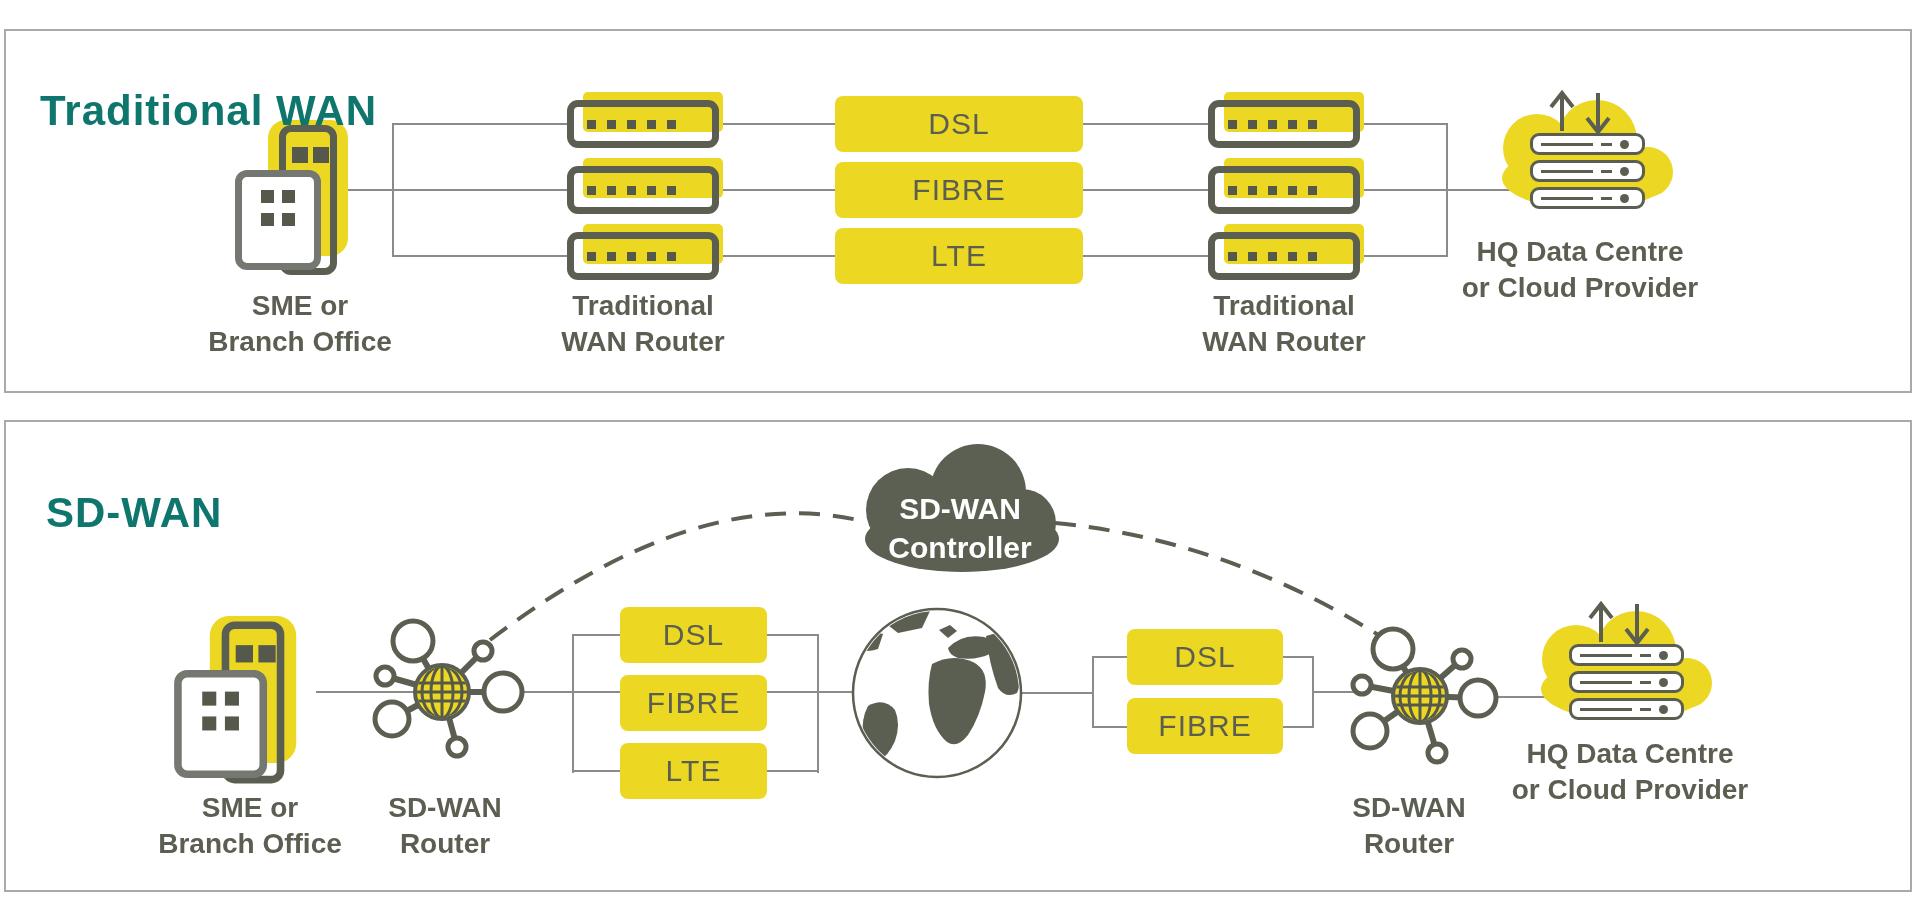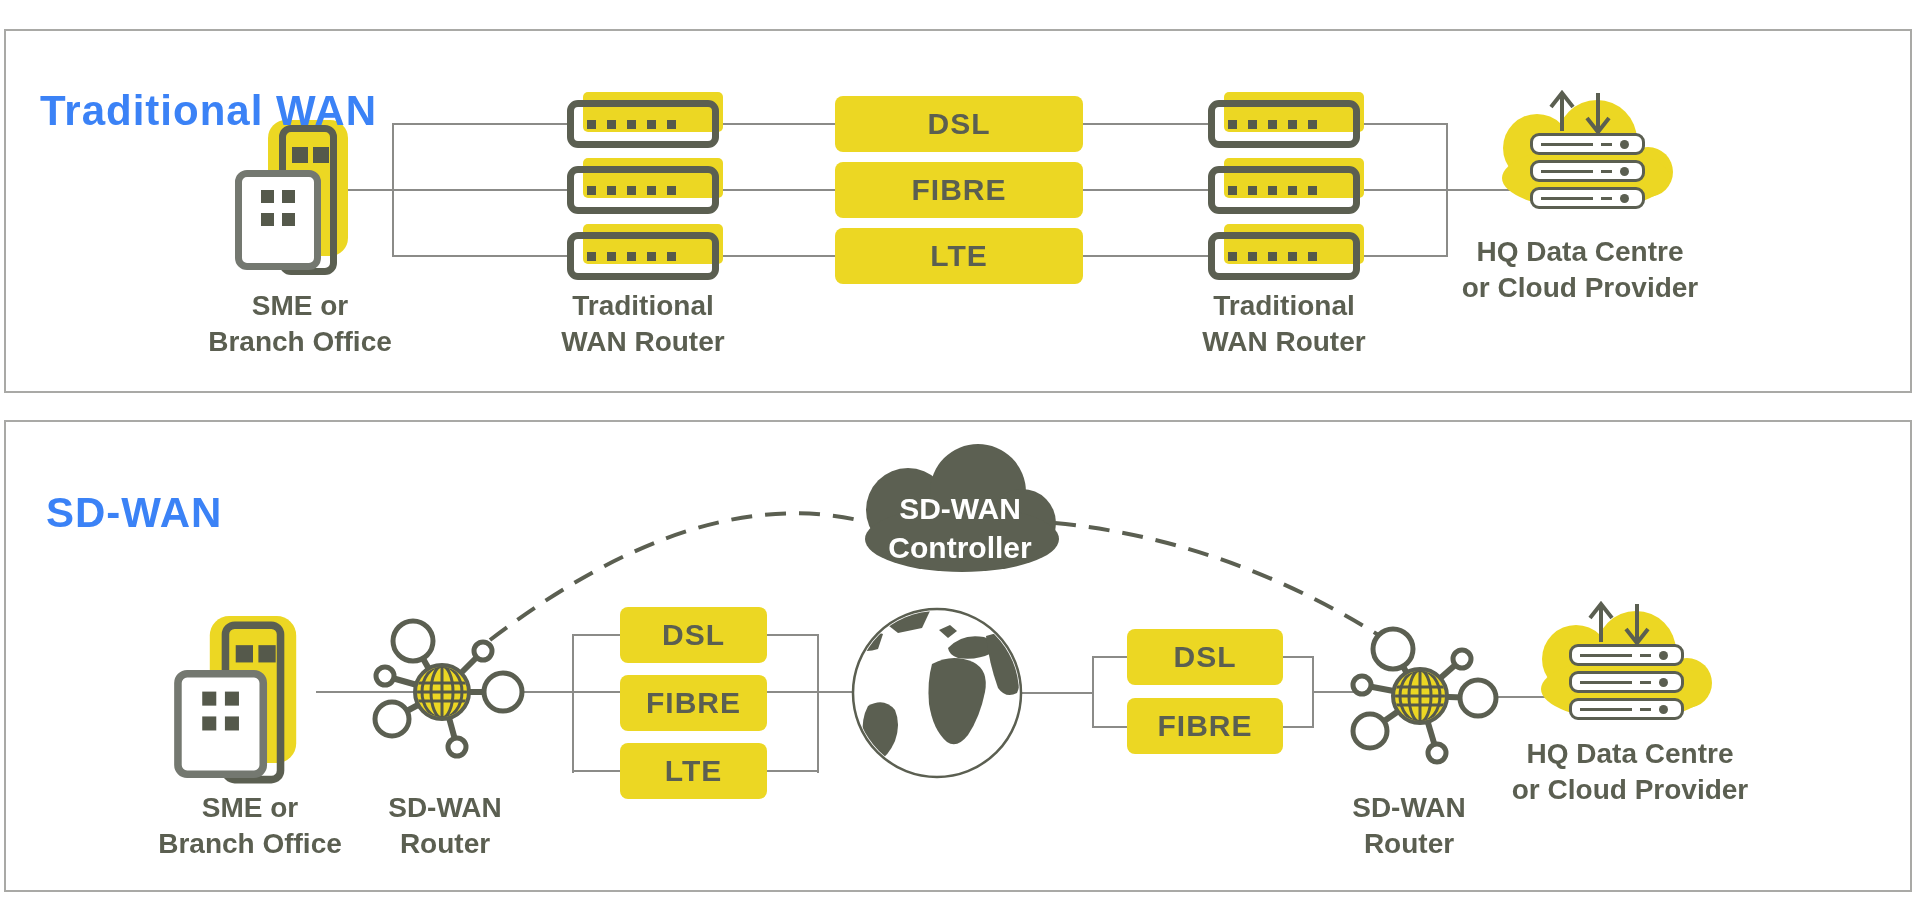--- a/index.html
+++ b/index.html
@@ -1,33 +1,33 @@
 <!DOCTYPE html>
 <html><head>
 <meta charset="utf-8">
 <style>
   html,body{margin:0;padding:0;background:#fff;}
   .stage{position:relative;width:1920px;height:921px;background:#fff;overflow:hidden;
          font-family:"Liberation Sans",sans-serif;}
   .panel{position:absolute;border:2px solid #a9a9a6;background:#fff;z-index:0;}
   #panel-top{left:4px;top:29px;width:1904px;height:360px;}
   #panel-bottom{left:4px;top:420px;width:1904px;height:468px;}
-  .title{position:absolute;z-index:4;font-weight:700;font-size:42px;color:#3b82f6;letter-spacing:1px;}
+  .title{position:absolute;z-index:4;font-weight:700;font-size:42px;color:#0f766e;letter-spacing:1px;}
   #title-top{left:40px;top:52px;}
   #title-bottom{left:46px;top:454px;}
 
   .hl,.vl{position:absolute;background:#8b8b88;z-index:1;}
   .hl{height:2px;}
   .vl{width:2px;}
 
   .icons{position:absolute;left:0;top:0;z-index:2;}
 
   .pill{position:absolute;z-index:3;background:#ecd723;border-radius:8px;
         display:flex;align-items:center;justify-content:center;
-        font-weight:700;font-size:30px;color:#5b5f51;letter-spacing:1px;}
+        font-weight:400;font-size:30px;color:#5b5f51;letter-spacing:1px;}
 
   .trouter{position:absolute;width:160px;height:56px;z-index:3;}
   .ty{position:absolute;left:16px;top:0;width:140px;height:40px;background:#ecd723;border-radius:5px;}
   .tbox{position:absolute;left:0;top:8px;width:152px;height:48px;border:7px solid #5b5f51;border-radius:11px;box-sizing:border-box;}
   .tdots{position:absolute;left:20px;top:28px;display:flex;gap:11px;}
   .tdots span{width:9px;height:9px;background:#55594b;}
 
   .server{position:absolute;width:115px;height:22px;background:#fff;border:3px solid #5b5f51;
           border-radius:9px;z-index:3;display:flex;align-items:center;box-sizing:border-box;}
   .s-line{margin-left:8px;width:52px;height:3px;background:#5b5f51;}

